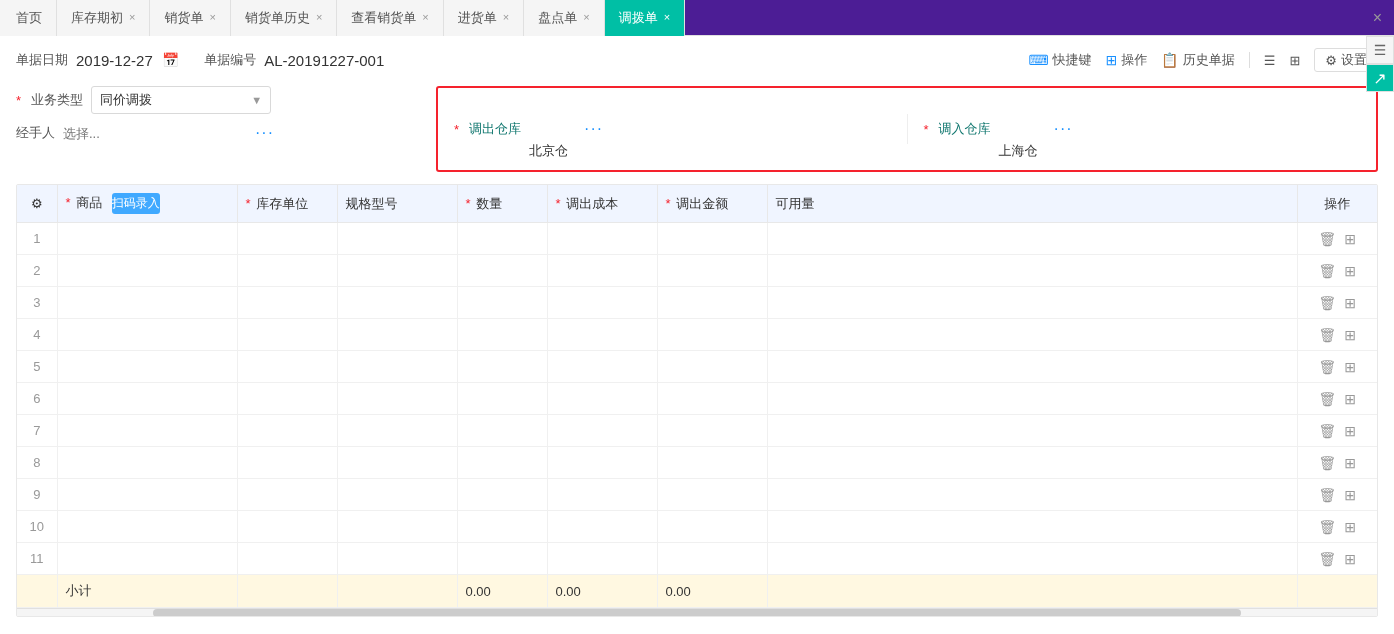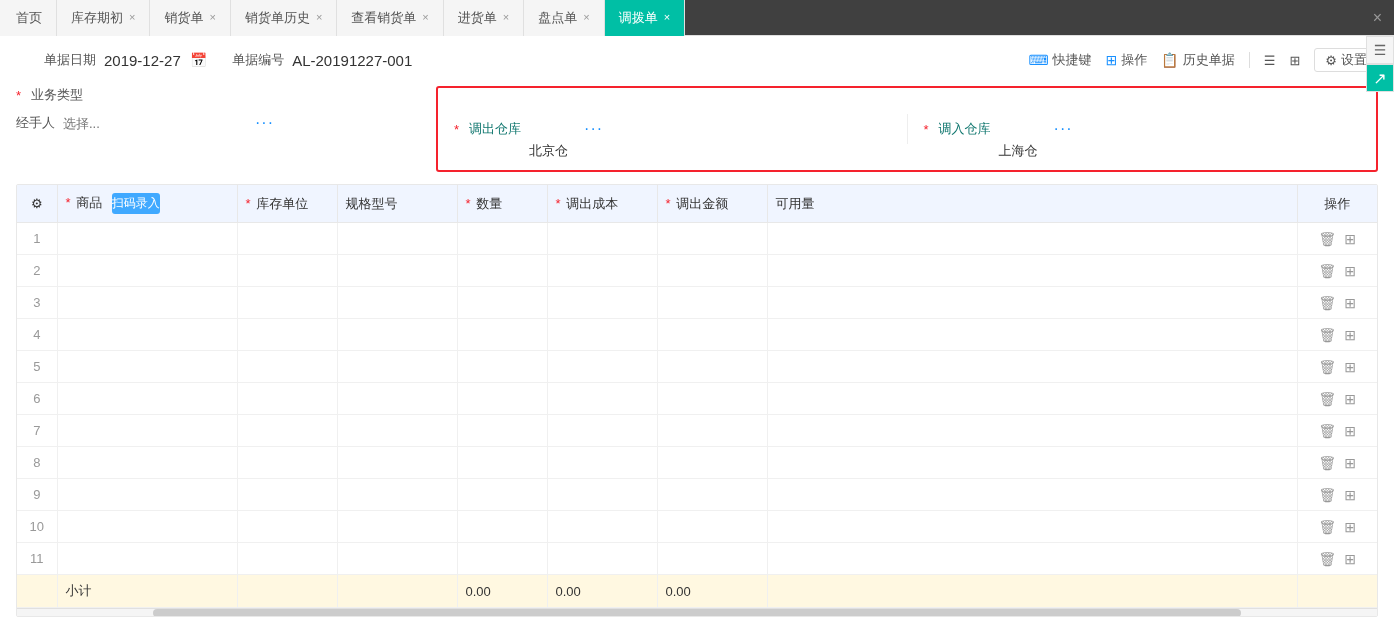--- a/index.html
+++ b/index.html
@@ -3,21 +3,21 @@
   <meta charset="utf-8">
   <style>
     * { box-sizing: border-box; margin: 0; padding: 0; }
     body { font-family: "Microsoft YaHei", "PingFang SC", sans-serif; font-size: 13px; background: #fff; color: #333; overflow: hidden; }
 
     
     .tab-bar {
       display: flex;
       align-items: center;
       border-bottom: 1px solid #e0e0e0;
-      background: #404040;
+      background: #4c1d95;
       height: 36px;
       padding: 4px 0;
       position: relative;
     }
     .tab-item {
       display: flex;
       align-items: center;
       padding: 0 14px;
       height: 36px;
       cursor: pointer;
@@ -53,21 +53,20 @@
       padding: 12px 16px;
       background: #fff;
     }
 
     
     .header-row {
       display: flex;
       align-items: center;
       margin-bottom: 14px;
       gap: 24px;
-      margin-left: 28px;
     }
     .field-group {
       display: flex;
       align-items: center;
       gap: 8px;
     }
     .field-label { color: #555; font-size: 13px; }
     .field-value { color: #333; font-size: 15px; }
     .date-icon { color: #1890ff; cursor: pointer; font-size: 14px; margin-left: 2px; }
 
@@ -330,20 +329,24 @@
       </button>
     </div>
   </div>
 
   <div class="form-area">
 
     <div class="form-left">
       <div class="form-row">
         <span class="required-star">*</span>
         <span class="field-label">业务类型</span>
+        <div class="form-select">
+          <span>同价调拨</span>
+          <span class="arrow">▼</span>
+        </div>
       </div>
       <div class="form-row">
         <span class="field-label">经手人</span>
         <input class="form-input-placeholder" type="text" placeholder="选择..." style="">
         <span class="dots-btn">···</span>
       </div>
     </div>
 
     <div class="form-right-box">
       <div class="warehouse-field">

